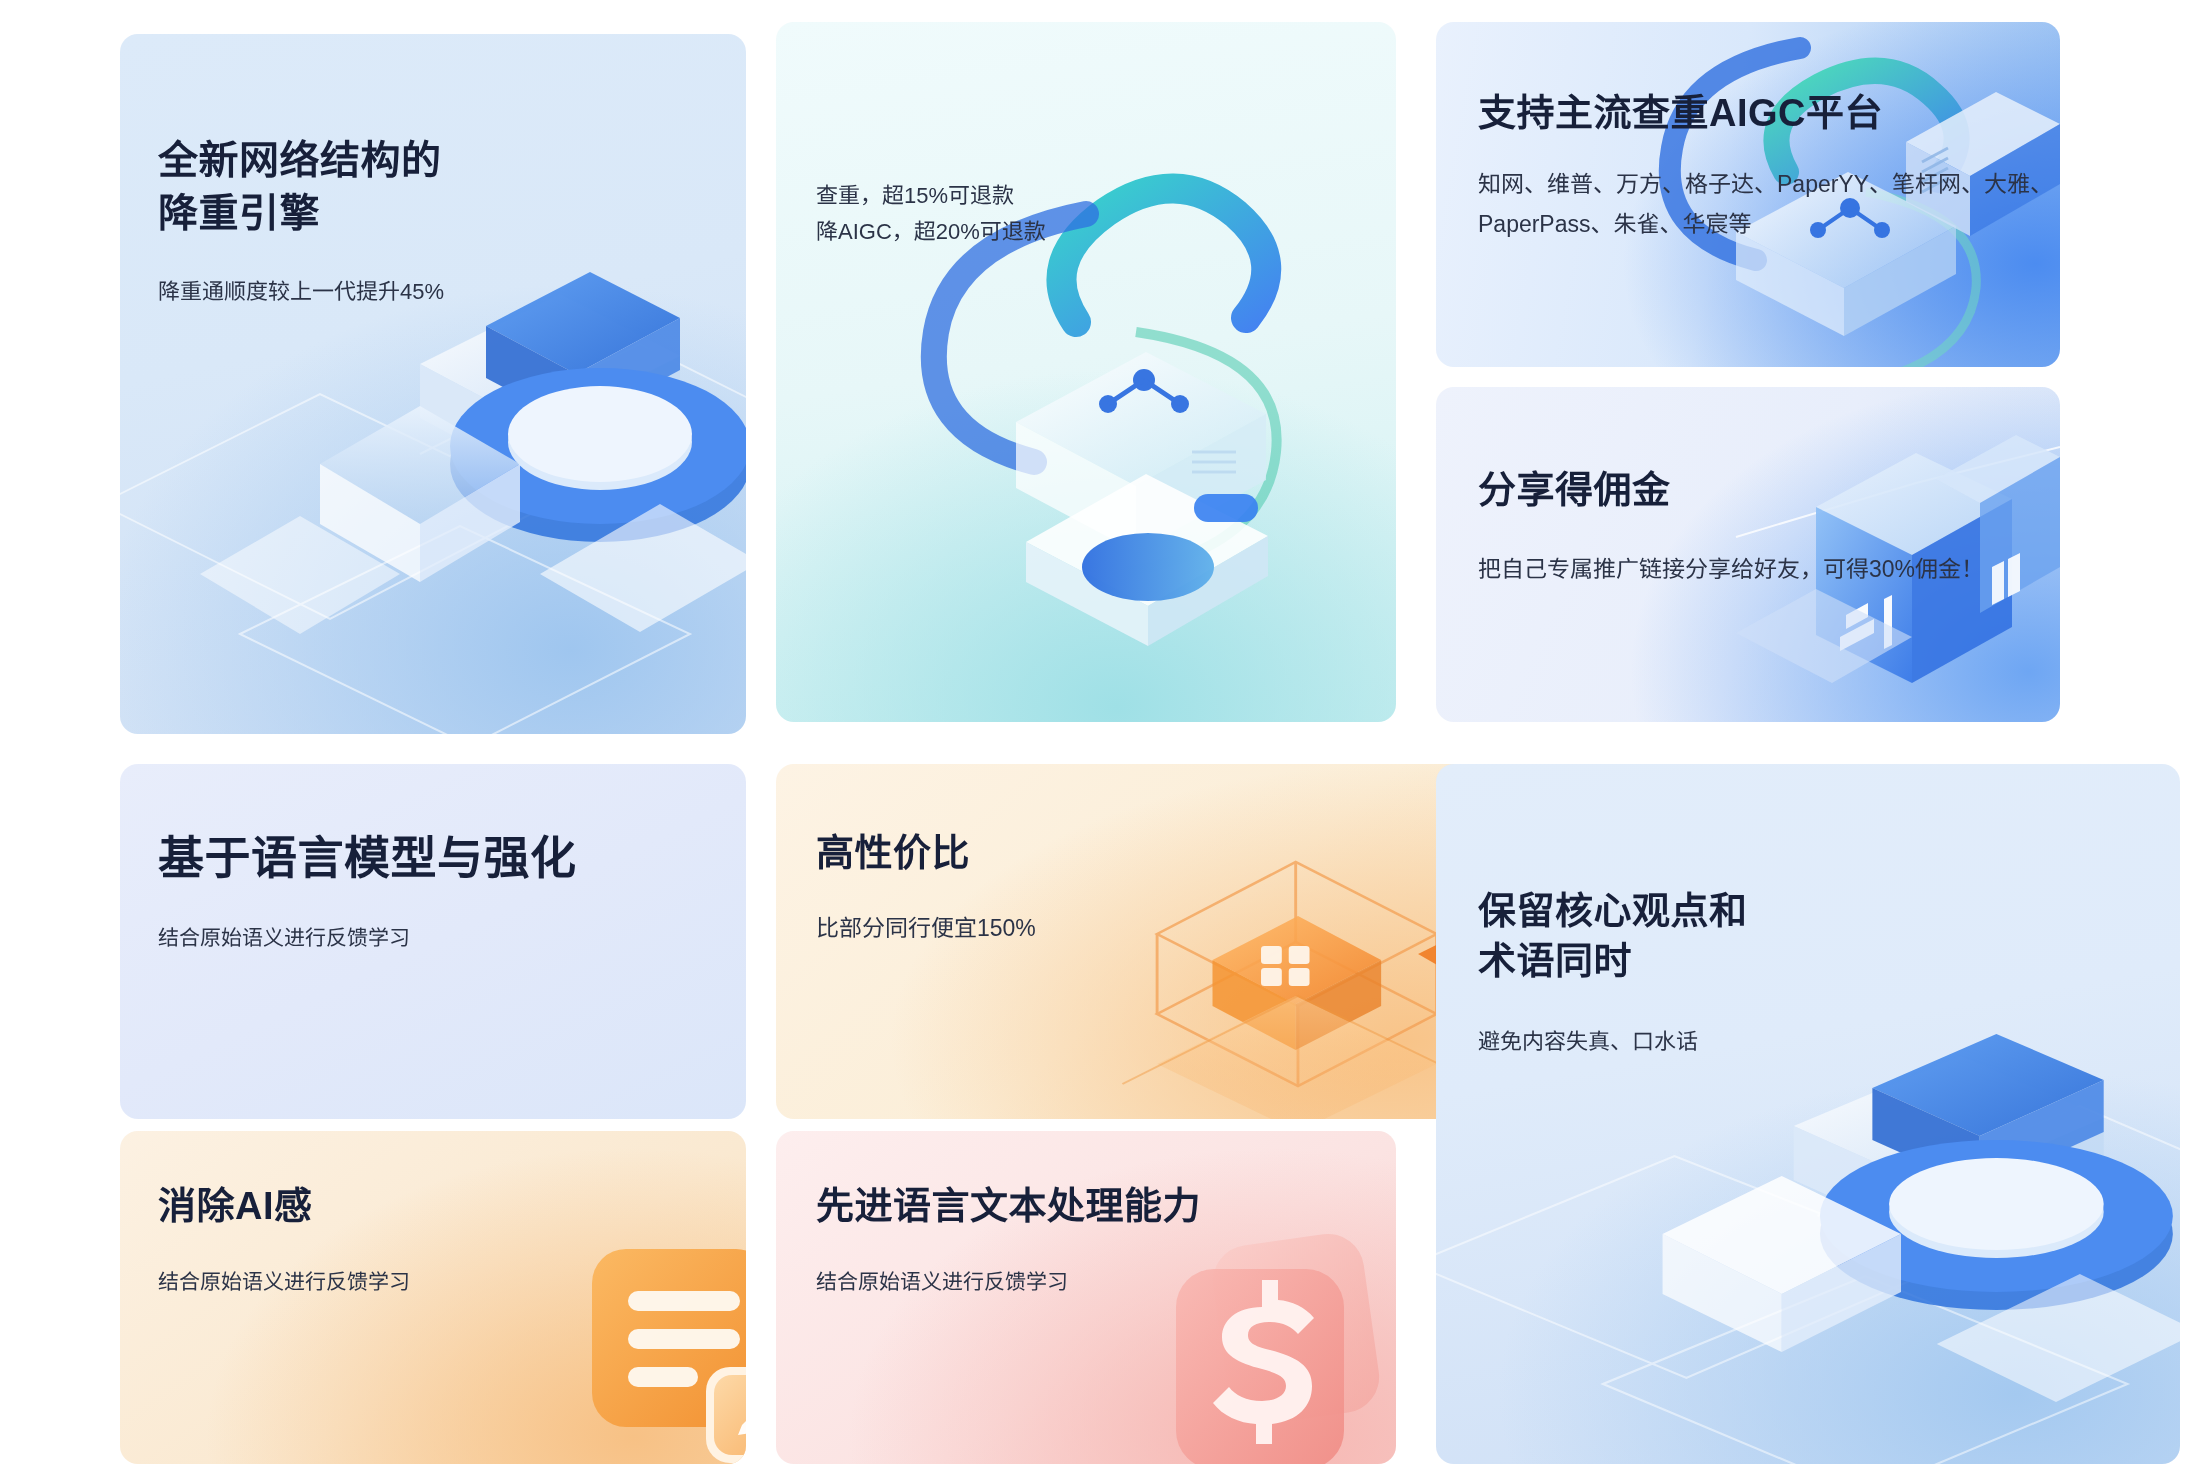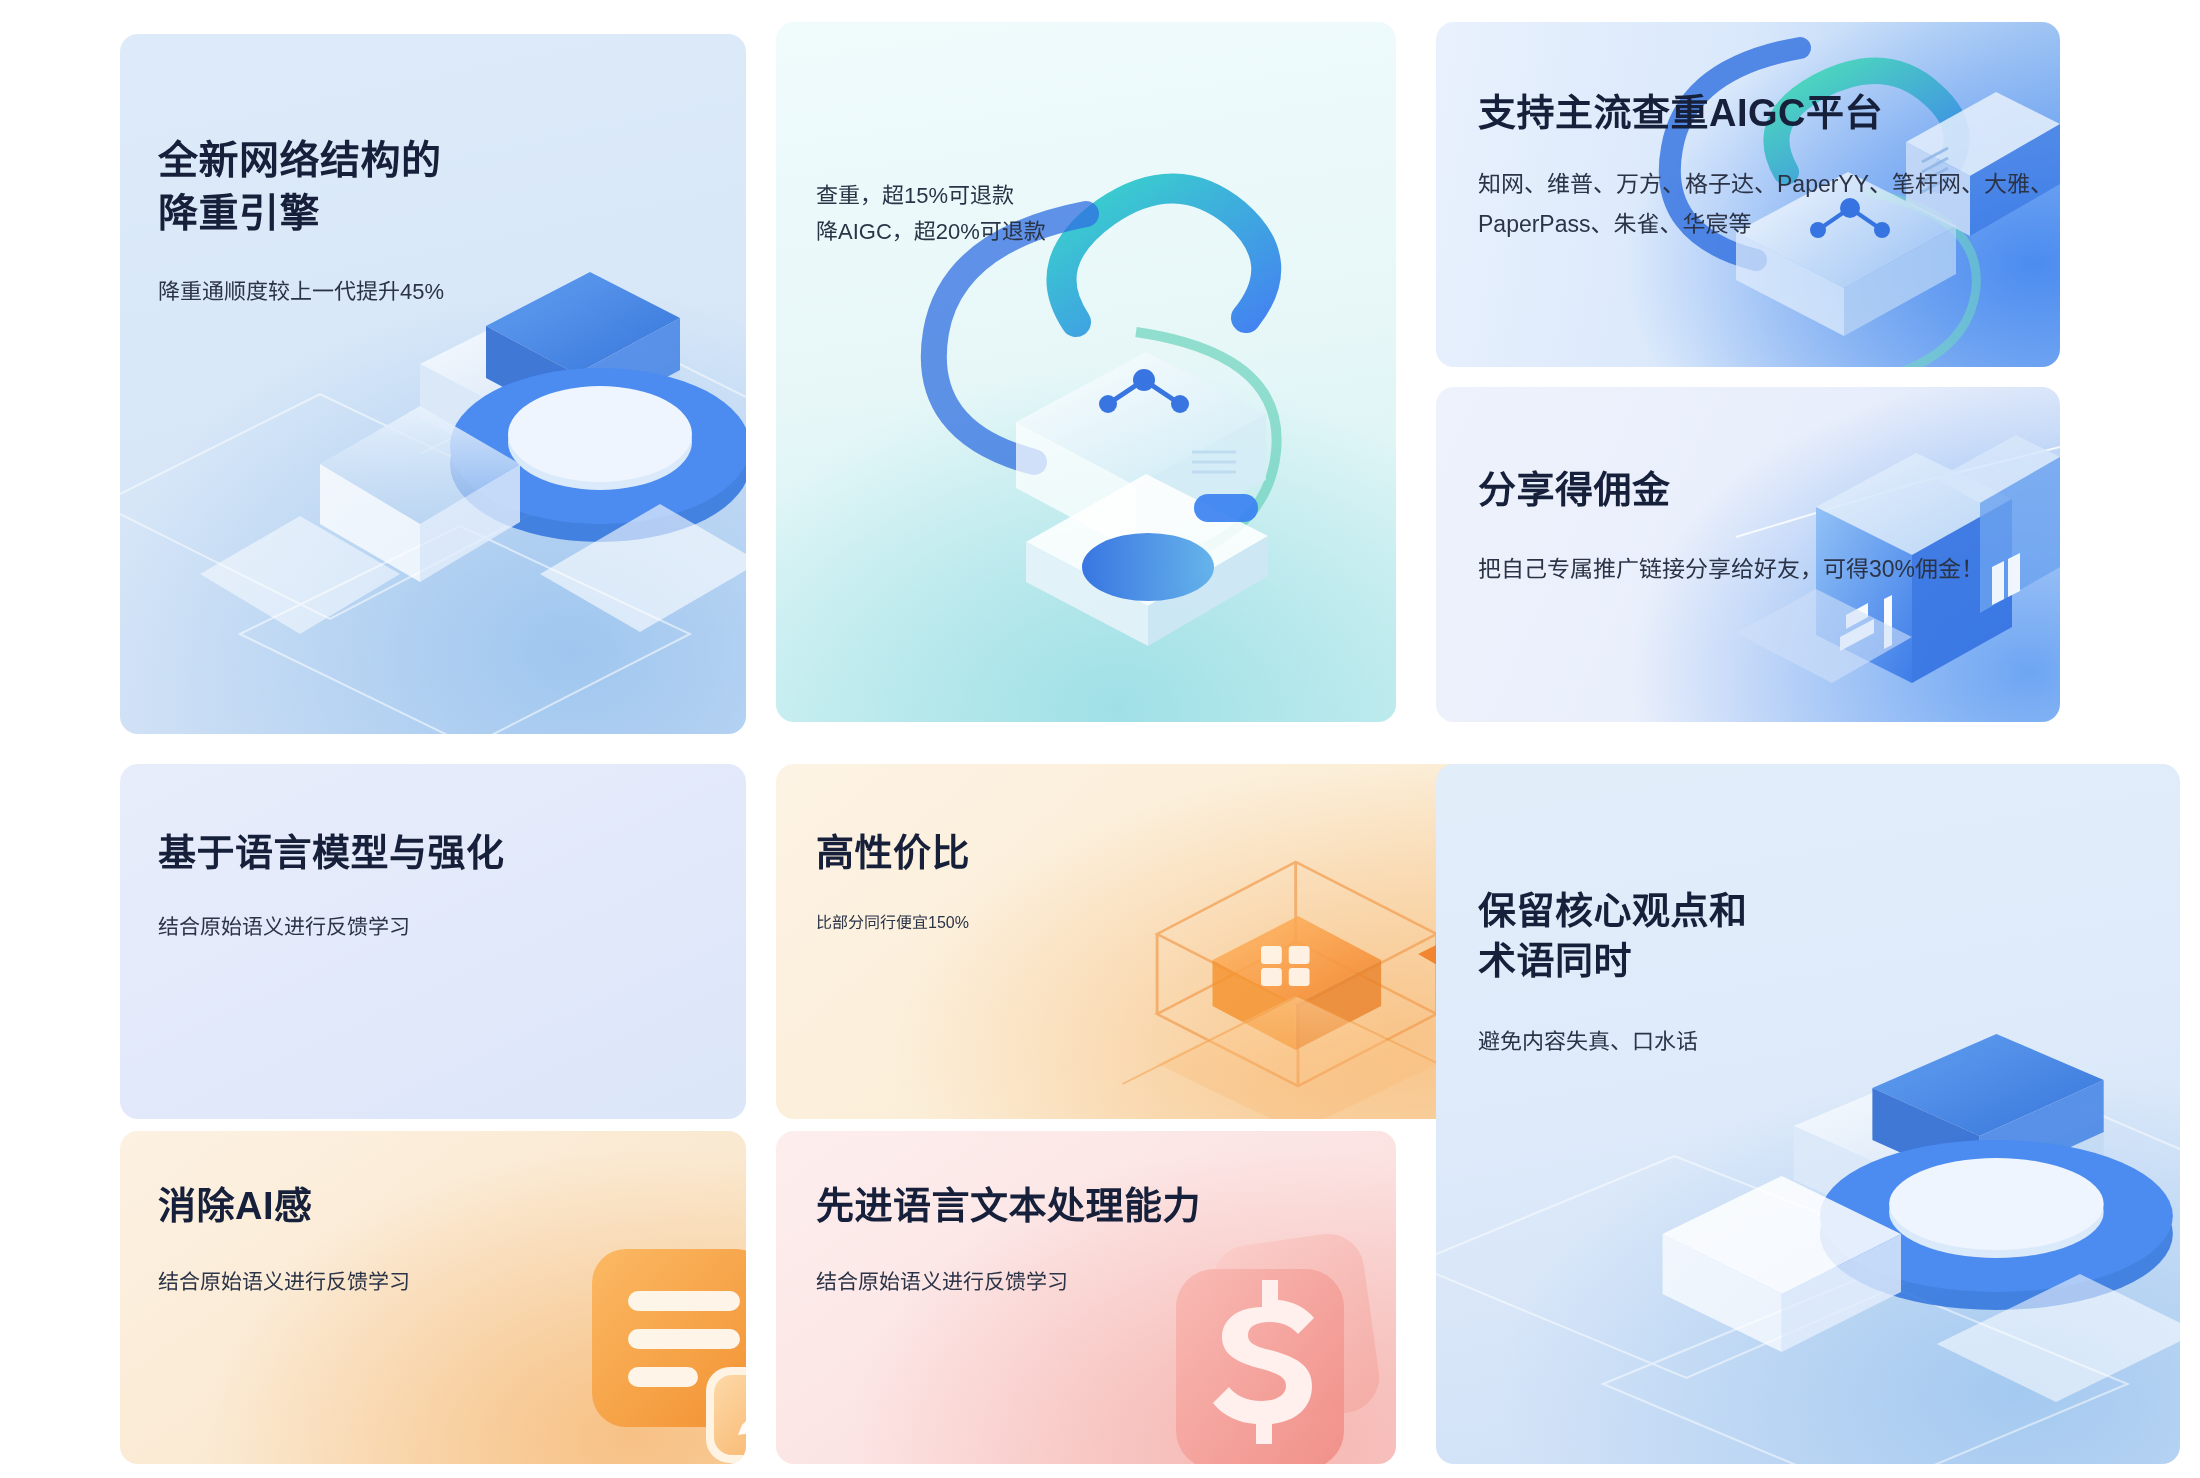--- a/index.html
+++ b/index.html
@@ -117,26 +117,26 @@
 
   #card-platform .txt  { left:42px;  top:66px;  width:590px; }
   #card-platform .title{ font-size: 38px; }
   #card-platform .sub  { font-size: 23px; margin-top: 26px; width: 585px; line-height: 1.75; white-space: normal; }
 
   #card-share .txt     { left:42px;  top:78px;  width:570px; }
   #card-share .title   { font-size: 38px; }
   #card-share .sub     { font-size: 23px; margin-top: 36px; }
 
   #card-model .txt     { left:38px;  top:64px; }
-  #card-model .title   { font-size: 38px; }
+  #card-model .title   { font-size: 46px; }
   #card-model .sub     { font-size: 21px; margin-top: 32px; }
 
   #card-value .txt     { left:40px;  top:64px; }
   #card-value .title   { font-size: 38px; }
-  #card-value .sub     { font-size: 16px; margin-top: 32px; }
+  #card-value .sub     { font-size: 23px; margin-top: 32px; }
 
   #card-core .txt      { left:42px;  top:122px; }
   #card-core .title    { font-size: 38px; }
   #card-core .sub      { font-size: 22px; margin-top: 38px; }
 
   #card-ai .txt        { left:38px;  top:50px; }
   #card-ai .title      { font-size: 38px; }
   #card-ai .sub        { font-size: 21px; margin-top: 34px; }
 
   #card-nlp .txt       { left:40px;  top:50px; }

